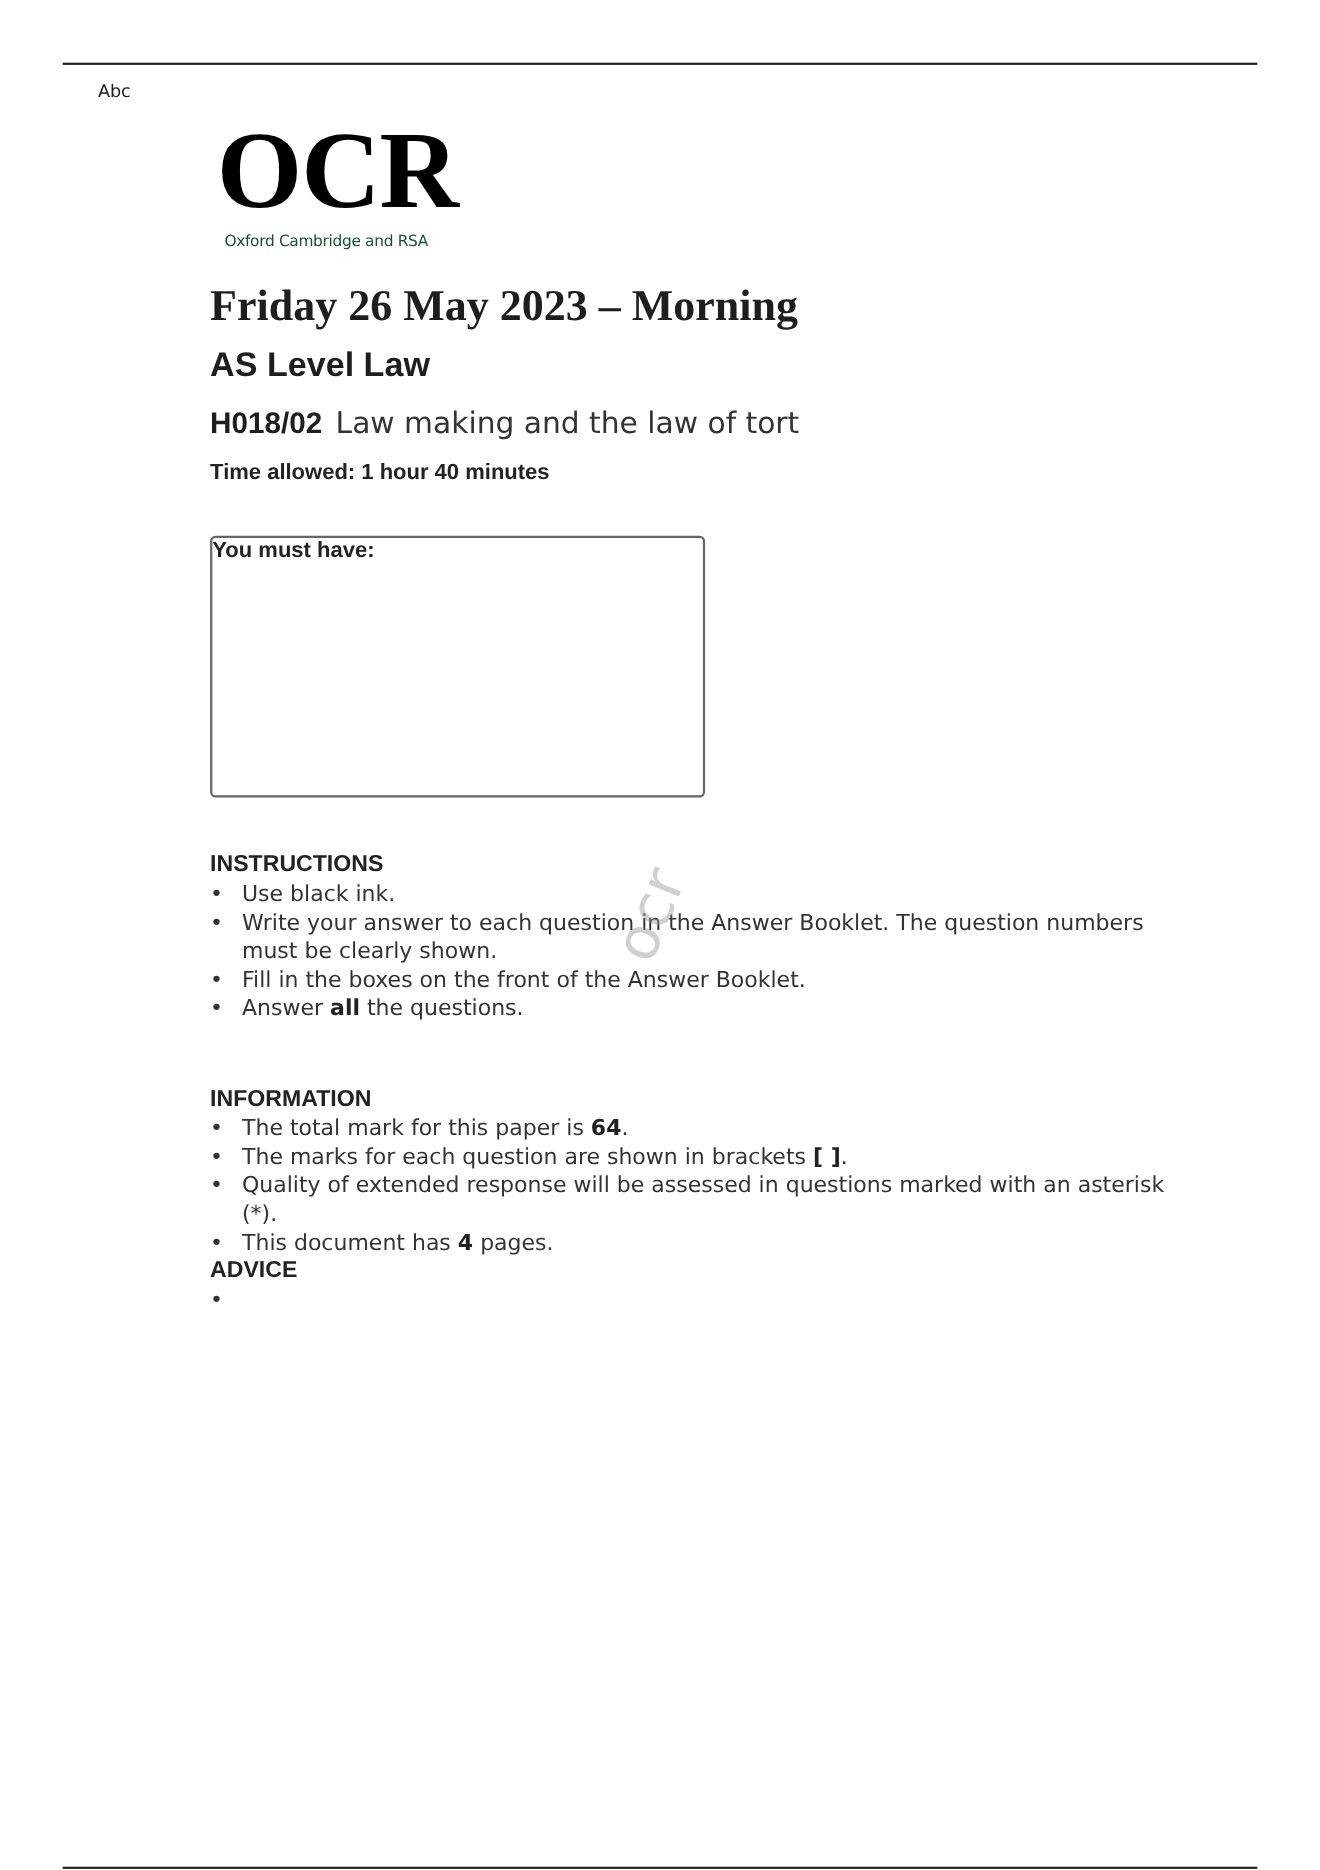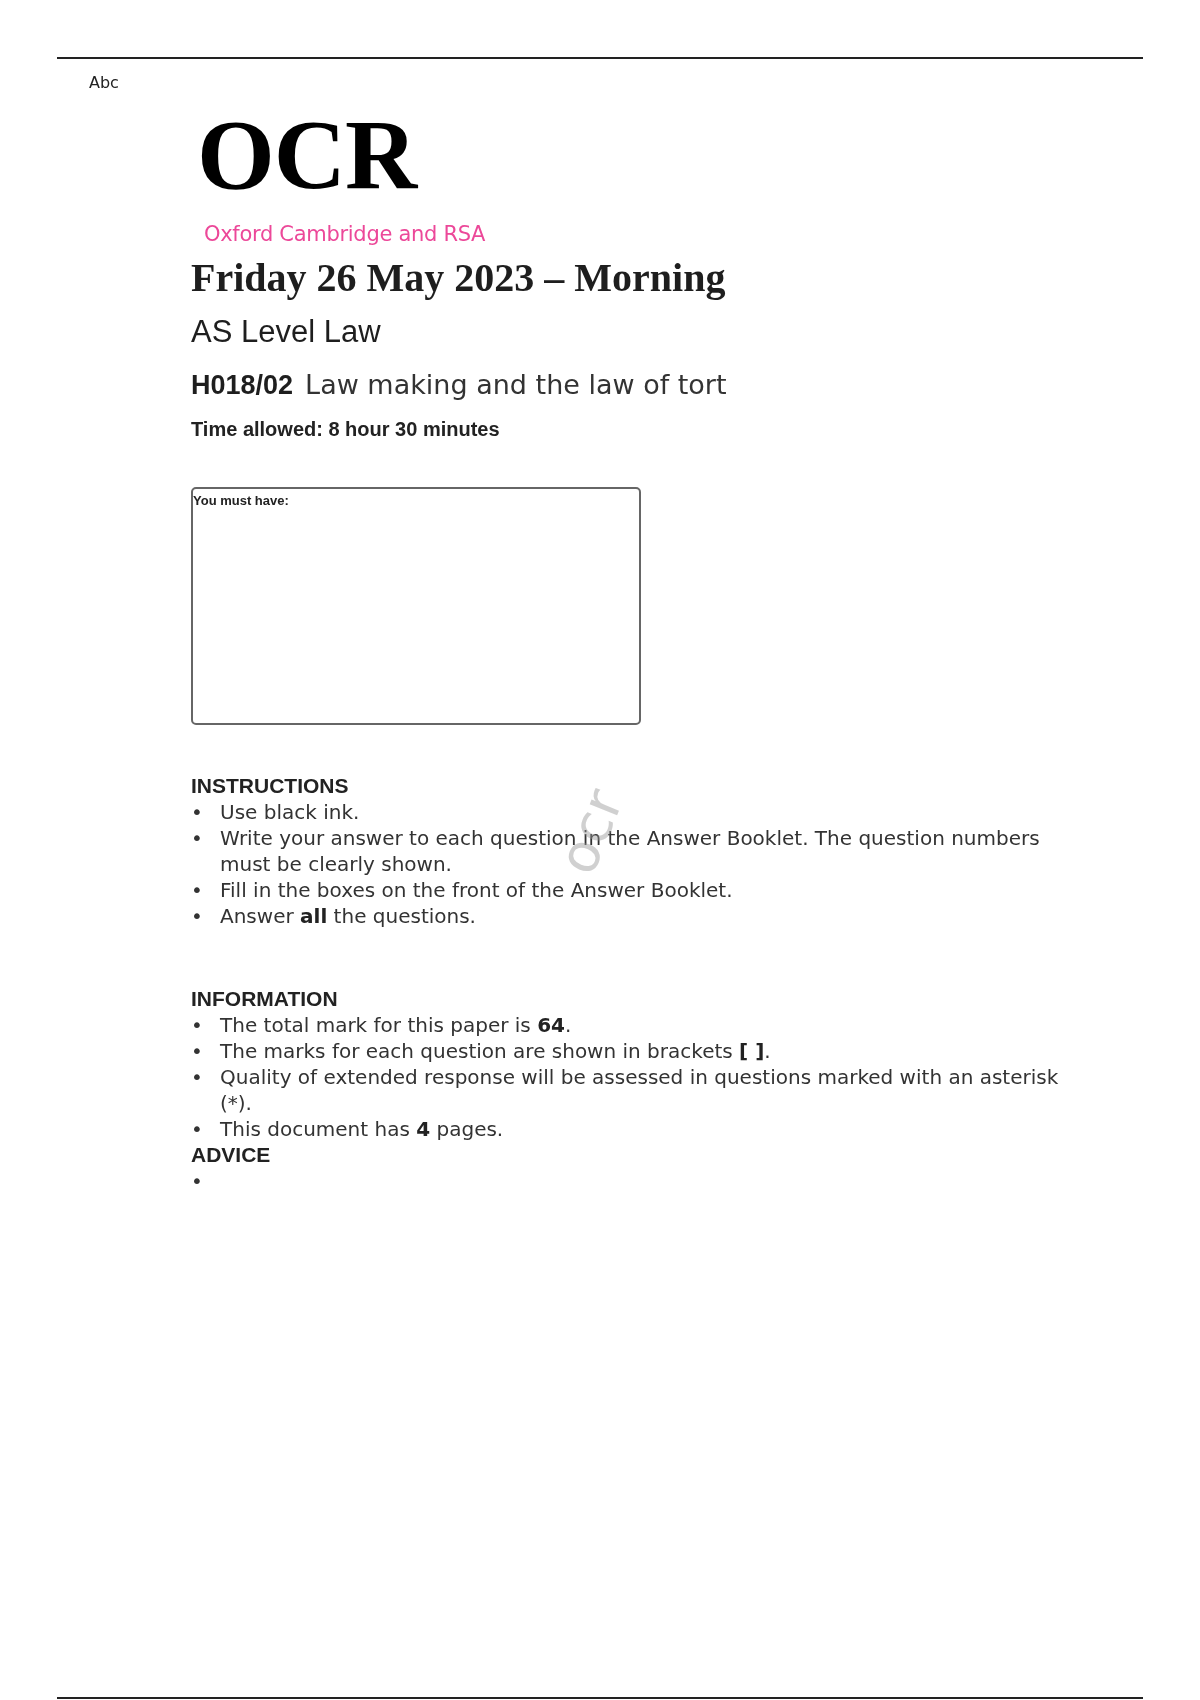--- a/index.html
+++ b/index.html
@@ -40,43 +40,43 @@
       font-family: "Liberation Serif", serif;
       font-weight: bold;
       font-size: 100px;
       line-height: 100px;
       color: #000;
       letter-spacing: -1px;
     }
     .logo-sub {
       position: absolute;
       left: 204px;
-      top: 222px;
-      font-family: "DejaVu Sans", sans-serif;
-      font-size: 21px;
-      color: #ec4899;
+      top: 212px;
+      font-family: "DejaVu Sans", sans-serif;
+      font-size: 14px;
+      color: #14532d;
       letter-spacing: -0.3px;
     }
 
     .exam-date {
       position: absolute;
       left: 191px;
       top: 254px;
       font-family: Liberation Serif, serif;
       font-weight: bold;
       font-size: 40px;
       line-height: 48px;
       color: #1e1e1e;
     }
     .exam-level {
       position: absolute;
       left: 191px;
       top: 313px;
       font-family: "Liberation Sans", sans-serif;
-      font-weight: normal;
+      font-weight: bold;
       font-size: 31px;
       line-height: 38px;
       color: #1e1e1e;
     }
     .exam-code-row {
       position: absolute;
       left: 191px;
       top: 368px;
       font-size: 27px;
       line-height: 34px;
@@ -105,21 +105,21 @@
     .must-have-box {
       position: absolute;
       left: 191px;
       top: 487px;
       width: 450px;
       height: 238px;
       border: 2px solid #666;
       border-radius: 5px;
       box-sizing: border-box;
       font-family: "Liberation Sans", sans-serif;
-      font-size: 13px;
+      font-size: 20px;
       line-height: 21px;
     }
     .must-have-title {
       font-weight: bold;
       color: #222;
       margin-top: 1px;
     }
     .must-have-item {
       color: #333;
     }
@@ -185,21 +185,21 @@
 <div class="header-tag">Abc</div>
 
 <div class="logo">OCR</div>
 <div class="logo-sub">Oxford Cambridge and RSA</div>
 
 <div class="exam-date">Friday 26 May 2023 – Morning</div>
 <div class="exam-level">AS Level Law</div>
 <div class="exam-code-row">
   <span class="exam-code">H018/02</span><span class="exam-title">Law making and the law of tort</span>
 </div>
-<div class="time-allowed">Time allowed: 8 hour 30 minutes</div>
+<div class="time-allowed">Time allowed: 1 hour 40 minutes</div>
 
 <div class="must-have-box">
   <div class="must-have-title">You must have:</div>
 </div>
 
 <div class="section sec-instructions">
   <div class="section-title">INSTRUCTIONS</div>
   <ul>
     <li><span class="bullet">•</span><span>Use black ink.</span><b></b><span></span></li>
     <li><span class="bullet">•</span><span>Write your answer to each question in the Answer Booklet. The question numbers must be clearly shown.</span><b></b><span></span></li>

